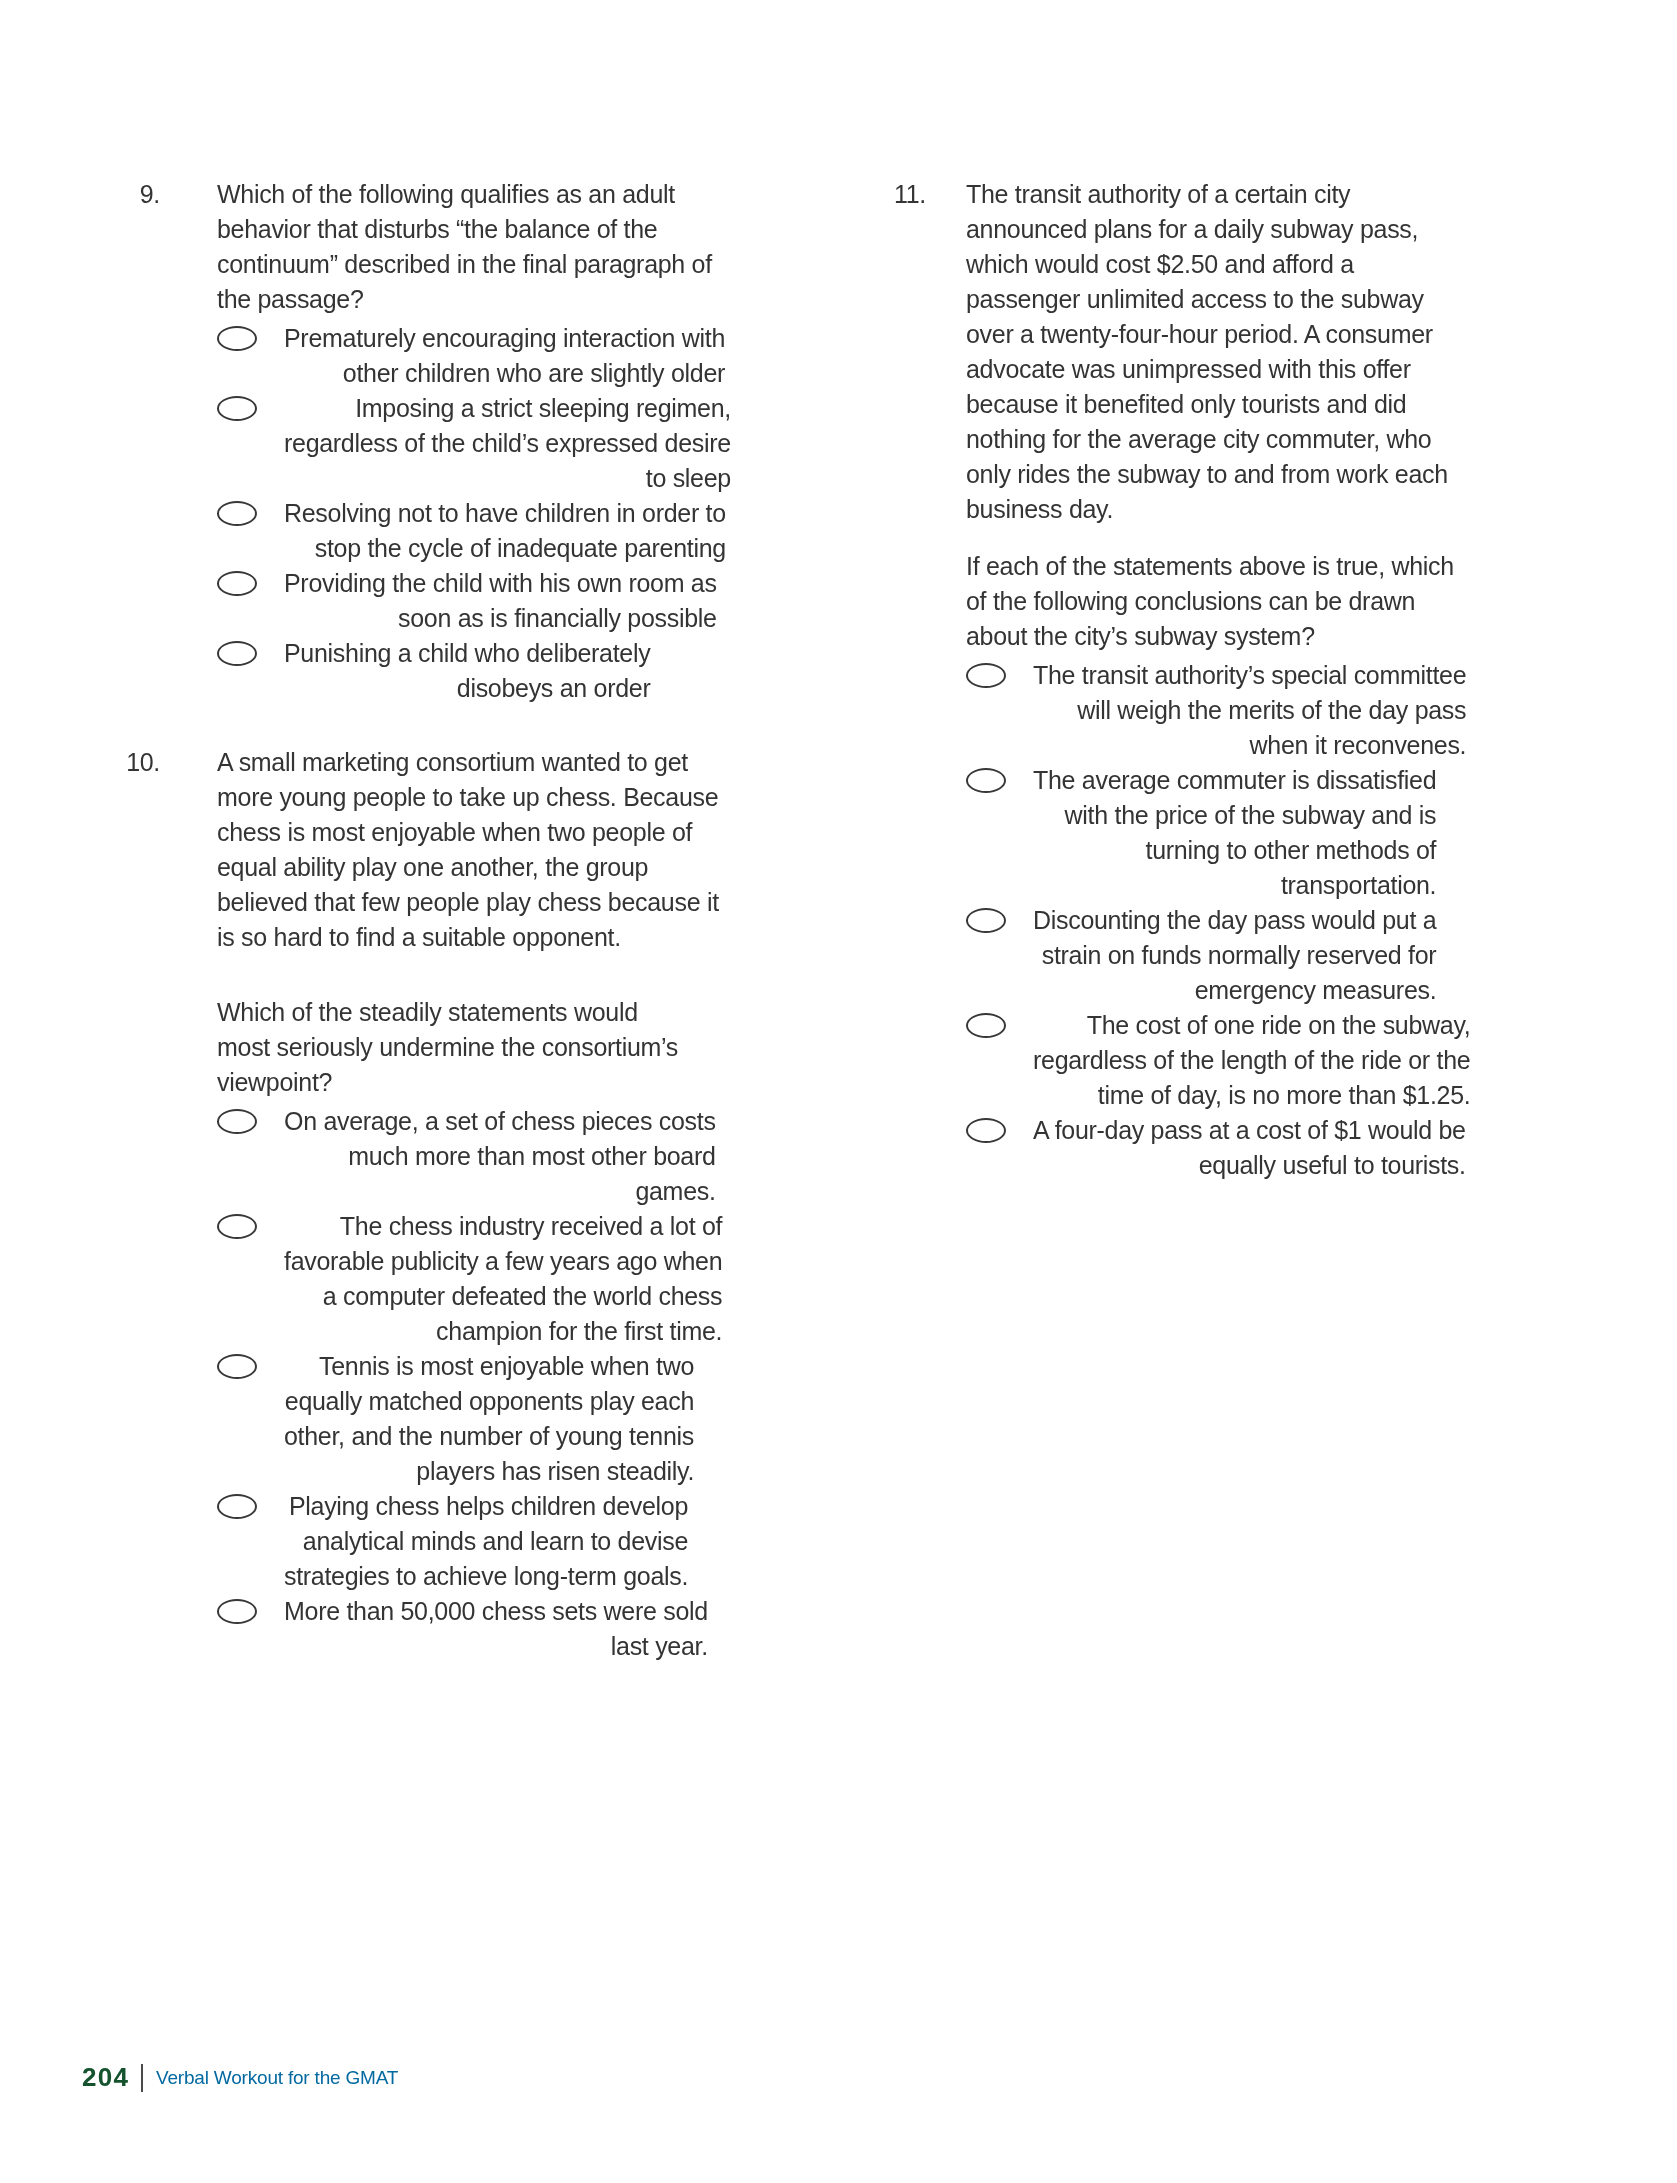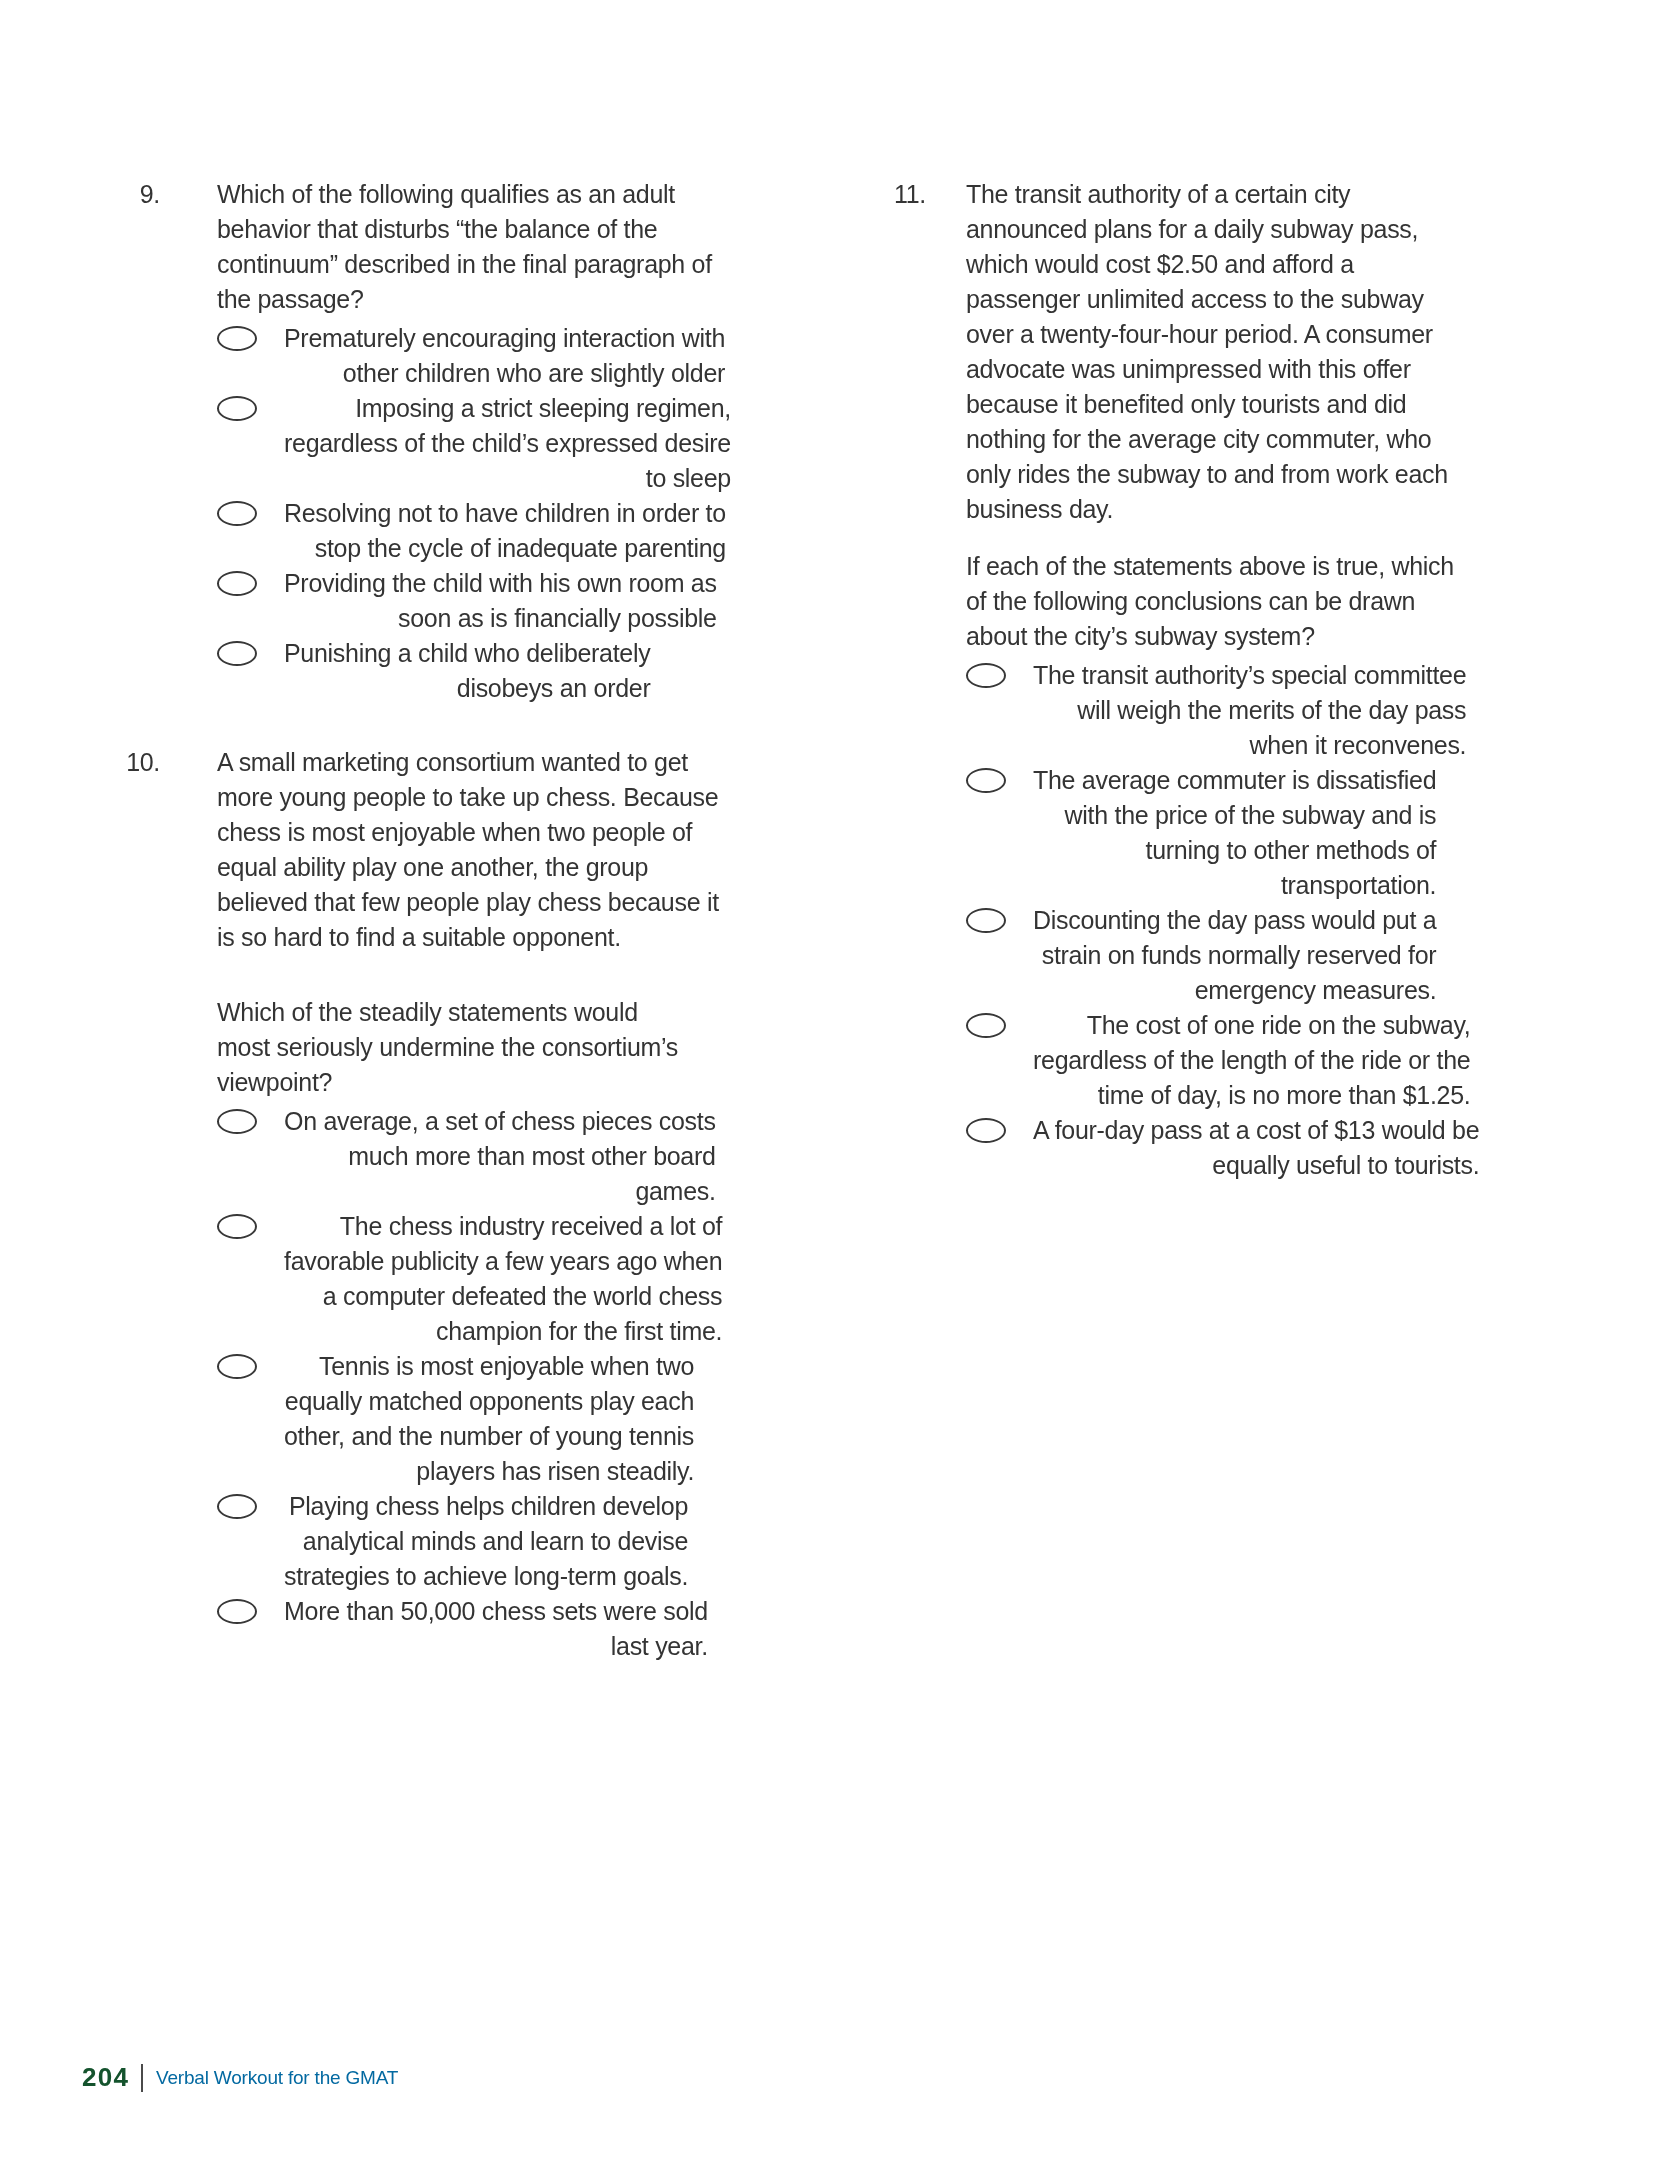--- a/index.html
+++ b/index.html
@@ -217,21 +217,21 @@
 emergency measures.</span>
           </div>
           <div class="option">
             <span class="bubble"></span>
             <span class="opt-text">The cost of one ride on the subway,
 regardless of the length of the ride or the
 time of day, is no more than $1.25.</span>
           </div>
           <div class="option">
             <span class="bubble"></span>
-            <span class="opt-text">A four-day pass at a cost of $13 would be
+            <span class="opt-text">A four-day pass at a cost of $1 would be
 equally useful to tourists.</span>
           </div>
         </div>
       </div>
     </section>
 
   </div>
 
   <div class="footer">
     <span class="pagenum">204</span>

